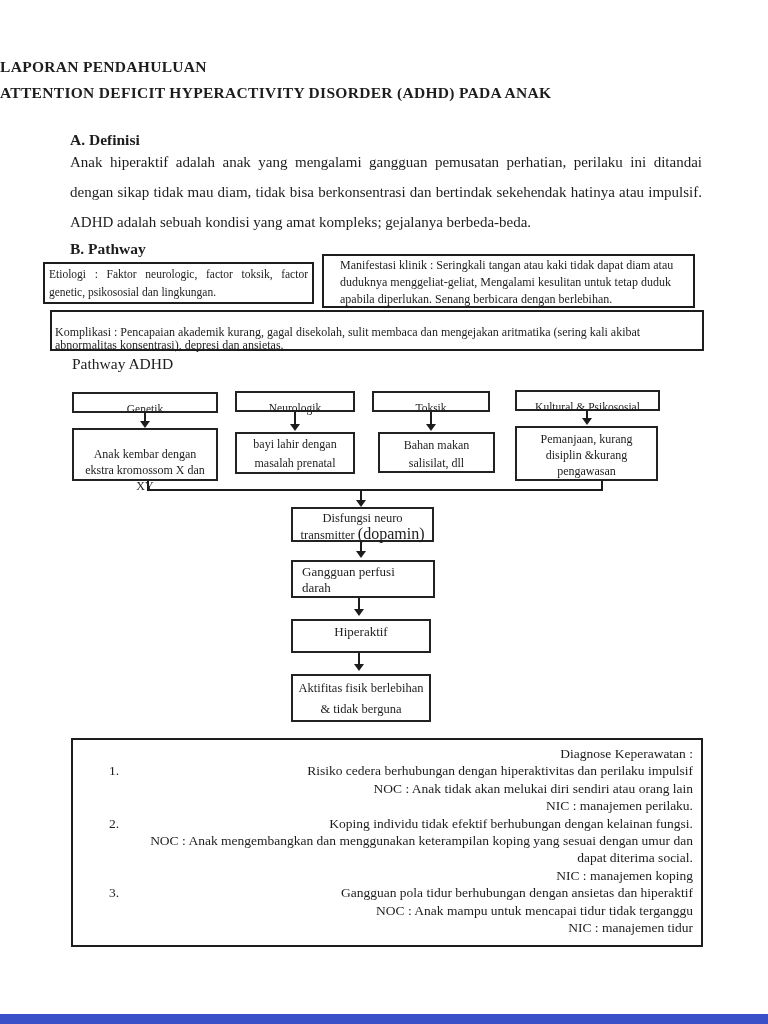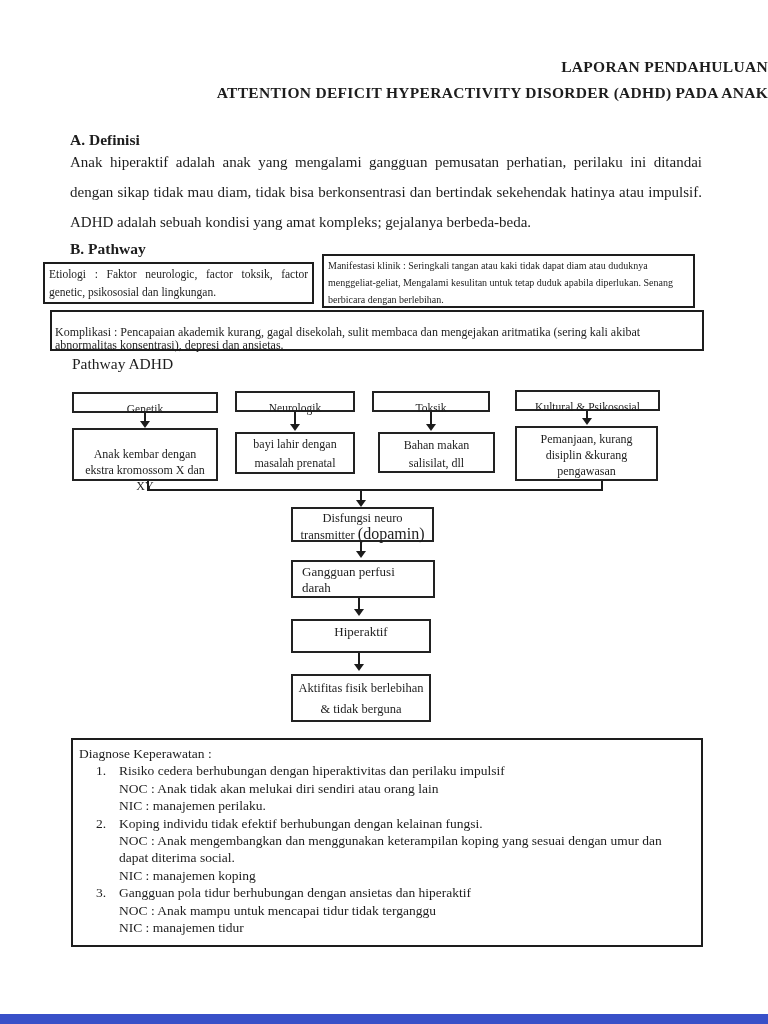--- a/index.html
+++ b/index.html
@@ -3,26 +3,26 @@
 <meta charset="utf-8">
 <style>
   * { margin:0; padding:0; box-sizing:border-box; }
   html,body { background:#e9e9e9; }
   .page {
     position:relative; width:768px; height:1024px; background:#ffffff;
     font-family:"Liberation Serif", serif; color:#1d1d1d; overflow:hidden;
     margin:0 auto;
   }
   .abs { position:absolute; }
-  .title { width:768px; text-align:right; font-weight:bold; font-size:15.5px; letter-spacing:.3px; }
+  .title { width:768px; text-align:left; font-weight:bold; font-size:15.5px; letter-spacing:.3px; }
   .h { font-weight:bold; font-size:15.5px; }
   .para { text-align:justify; font-size:15px; line-height:30px; }
   .infobox { border:2px solid #1d1d1d; background:#fff; }
   .etiologi { font-size:11.5px; line-height:18px; padding:1px 4px; text-align:justify; }
-  .manifestasi { font-size:10px; line-height:17px; padding:1px 4px; }
+  .manifestasi { font-size:12px; line-height:17px; padding:1px 16px; }
   .komplikasi { font-size:12px; line-height:13px; padding:14px 3px; }
   .plabel { font-size:15.5px; }
   .fb { position:absolute; border:2px solid #222; background:#fff; text-align:center; }
   .cat { font-size:11.5px; line-height:16px; padding-top:7px; }
   .det { font-size:12px; }
   .chain { font-size:12.5px; }
   .vl { position:absolute; width:2px; background:#1c1c1c; }
   .hl { position:absolute; height:2px; background:#1c1c1c; }
   .va { position:absolute; width:2px; background:#1c1c1c; }
   .va::after {
@@ -100,21 +100,21 @@
   <div class="va" style="left:358px; top:598px; height:12px;"></div>
 
   <div class="fb chain" style="left:291px; top:619px; width:140px; height:34px; padding-top:3px; font-size:13px;">Hiperaktif</div>
   <div class="va" style="left:358px; top:653px; height:12px;"></div>
 
   <div class="fb chain" style="left:291px; top:674px; width:140px; height:48px; line-height:21px; padding-top:2px;">
     <div>Aktifitas fisik berlebihan</div>
     <div>&amp; tidak berguna</div>
   </div>
 
-  <div class="abs diag" style="left:71px; top:738px; width:632px; height:209px;">
+  <div class="abs diag" style="left:71px; top:738px; width:632px; height:209px;text-align:right;">
     <div>Diagnose Keperawatan :</div>
 
     <div class="diag-item">
       <div class="diag-num">1.</div>
       <div class="diag-body">
         <div>Risiko cedera berhubungan dengan hiperaktivitas dan perilaku impulsif</div>
         <div>NOC : Anak tidak akan melukai diri sendiri atau orang lain</div>
         <div>NIC : manajemen perilaku.</div>
       </div>
     </div>

